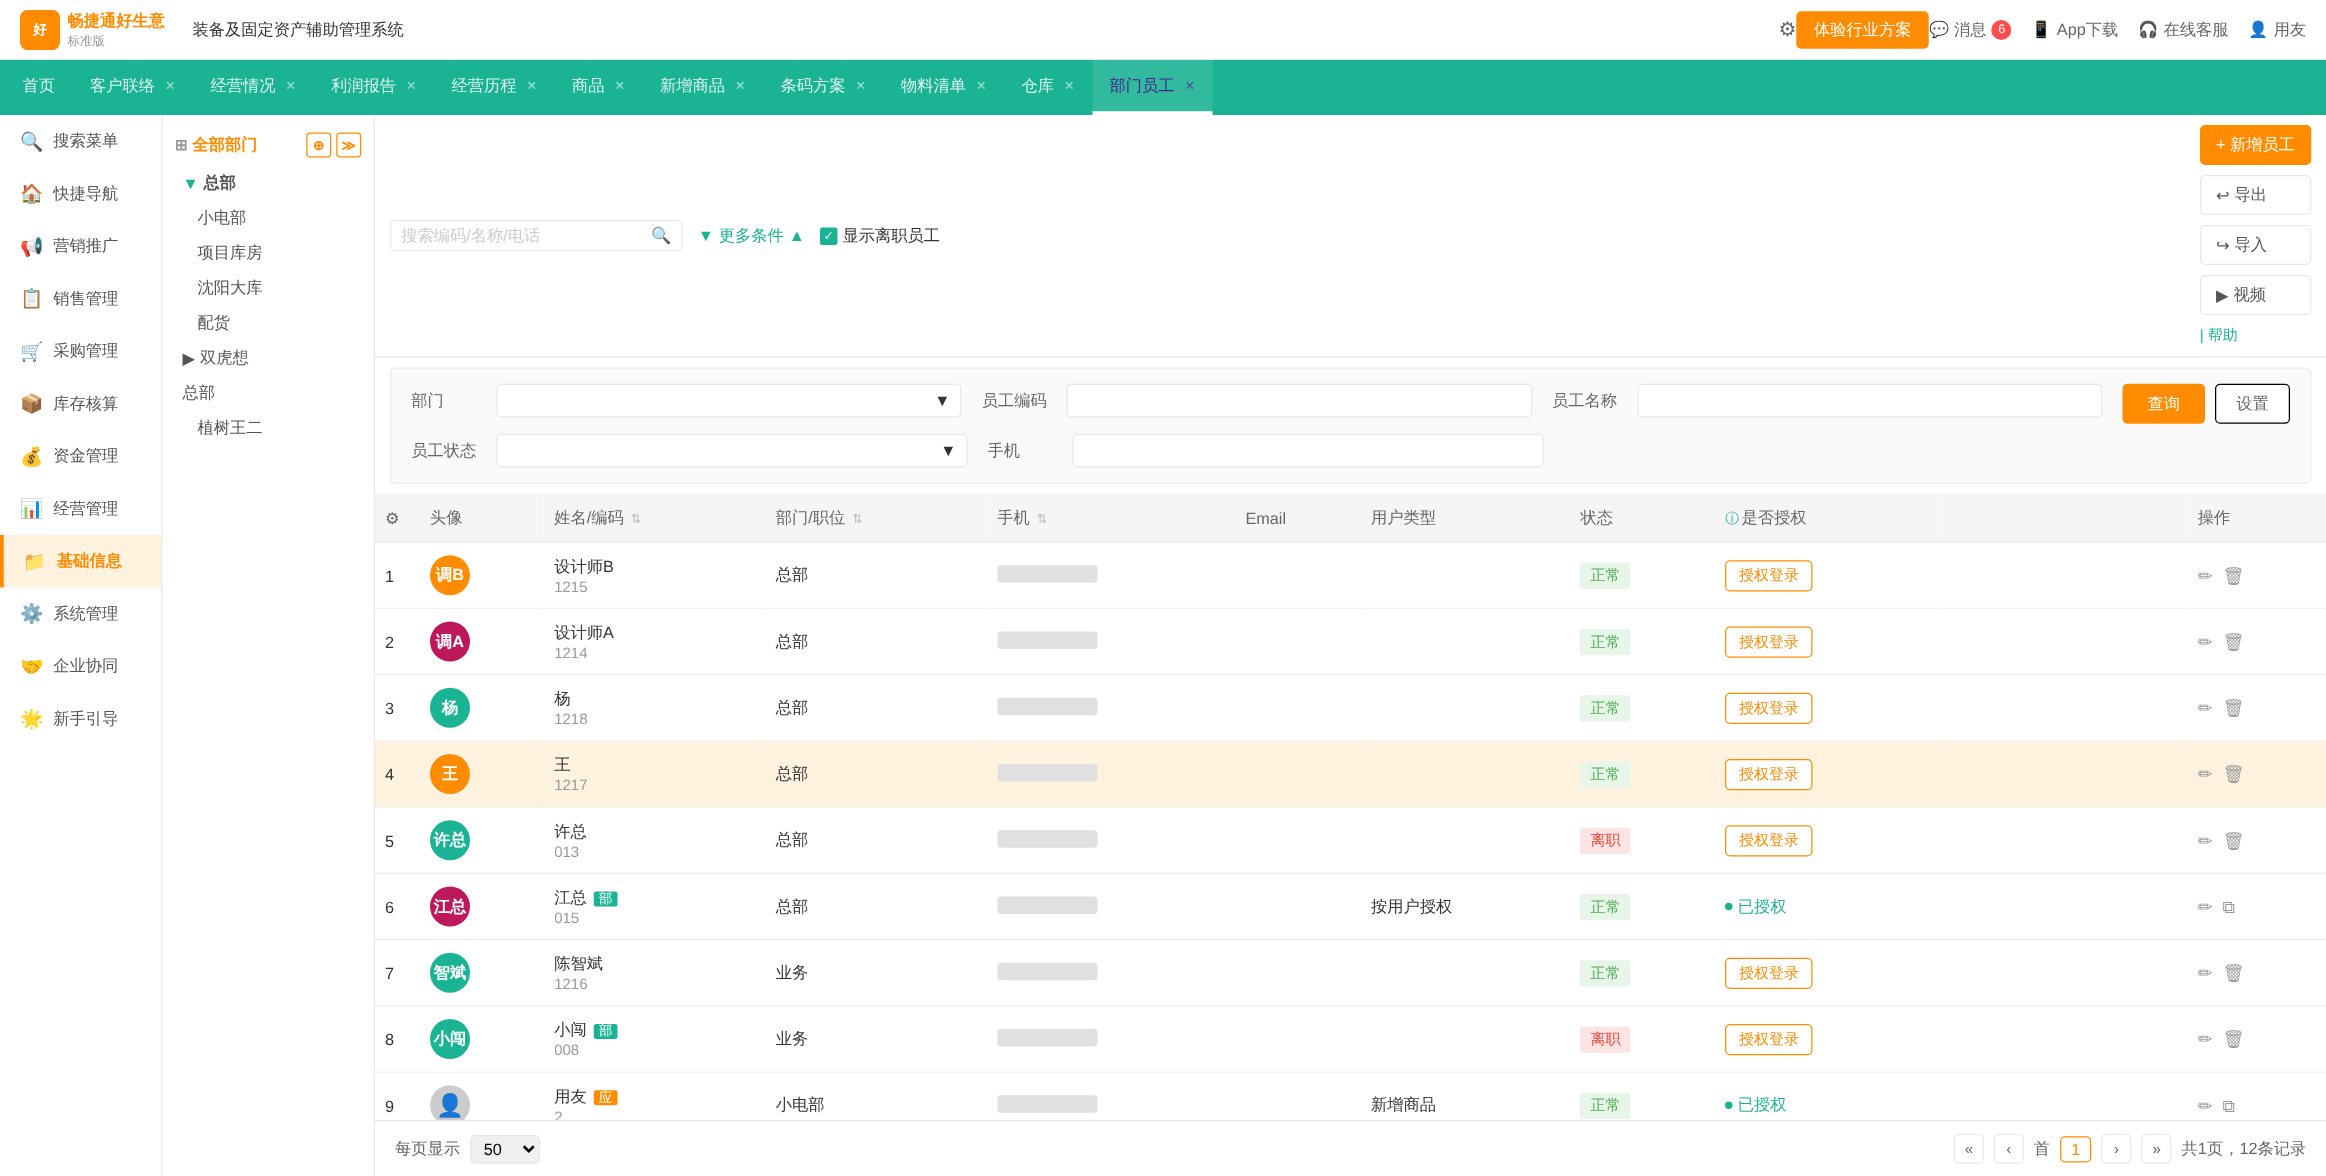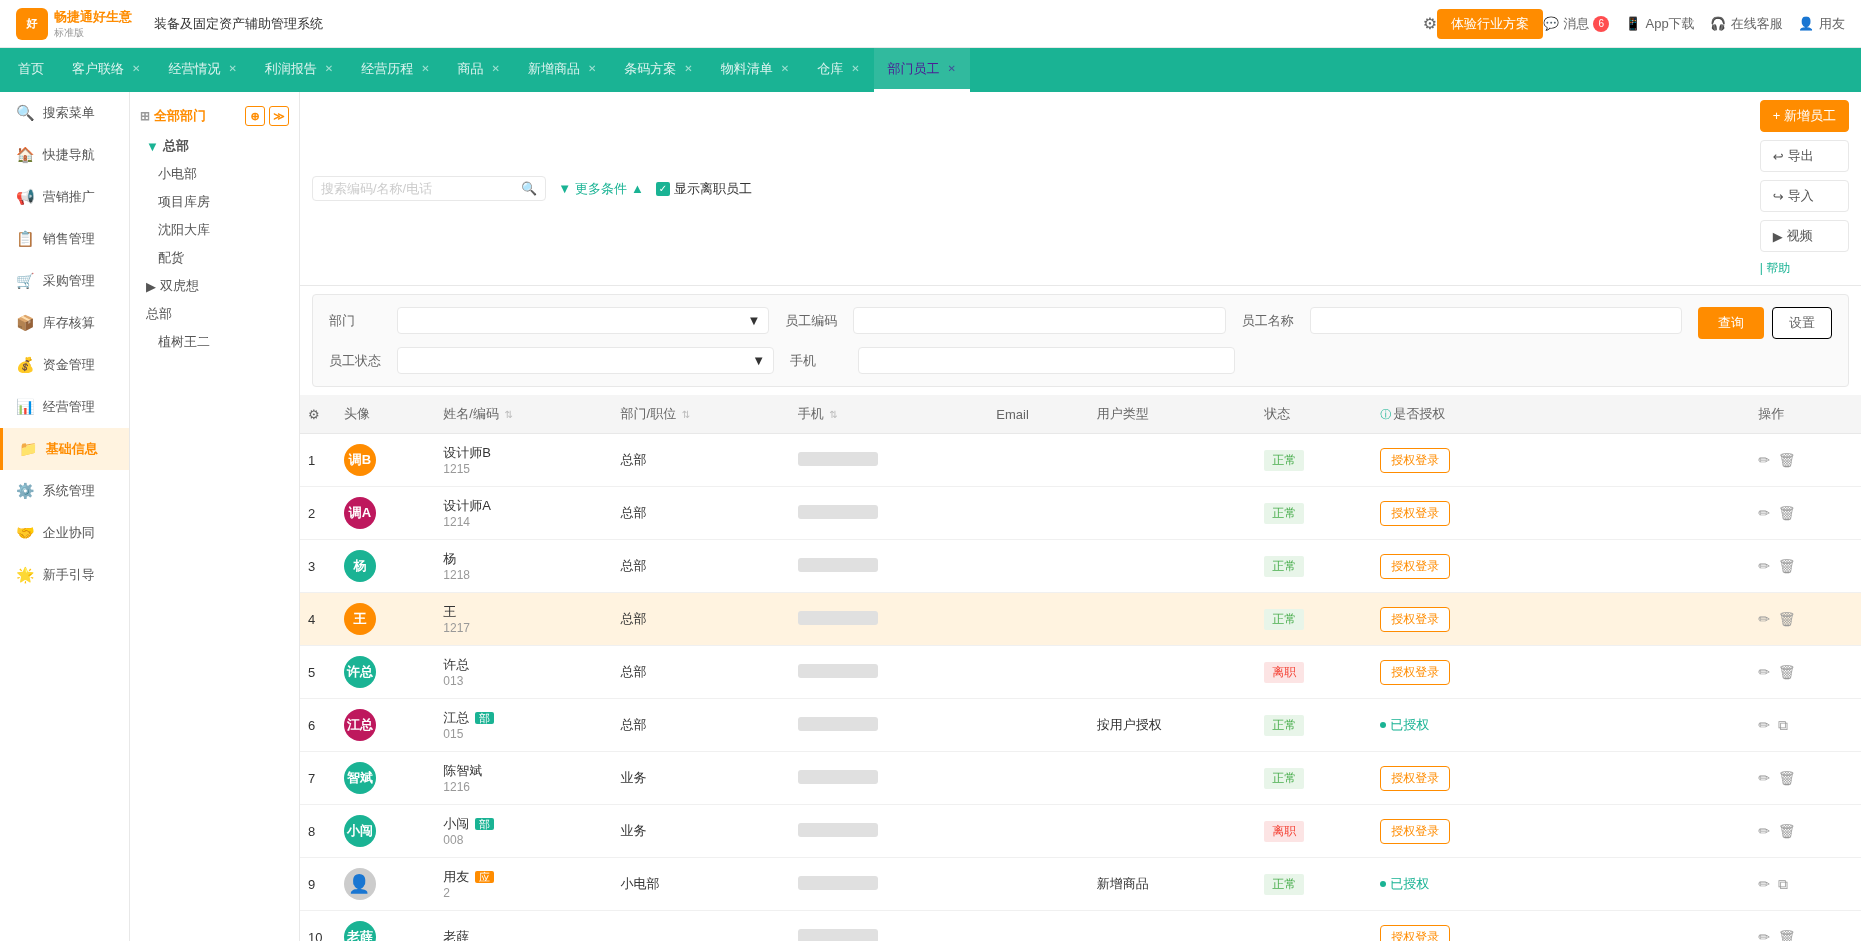--- a/index.html
+++ b/index.html
@@ -592,16 +592,34 @@
                   <div class="action-btns">
                     <span class="action-icon">✏</span>
                     <span class="action-icon">🗑</span>
                   </div>
                 </td>
             </tr>
           </tbody>
         </table>
       </div>
 
+      <div class="pagination">
+        <div class="page-size-wrap">
+          <span>每页显示</span>
+          <select class="page-size-select">
+            <option>50</option>
+            <option>100</option>
+          </select>
+        </div>
+        <div class="page-info">
+          <div class="page-btn">«</div>
+          <div class="page-btn">‹</div>
+          <span>首</span>
+          <span class="page-num">1</span>
+          <div class="page-btn">›</div>
+          <div class="page-btn">»</div>
+          <span class="total-info">共1页，12条记录</span>
+        </div>
+      </div>
 
     </div>
   </div>
 </div>
 
 </body></html>

